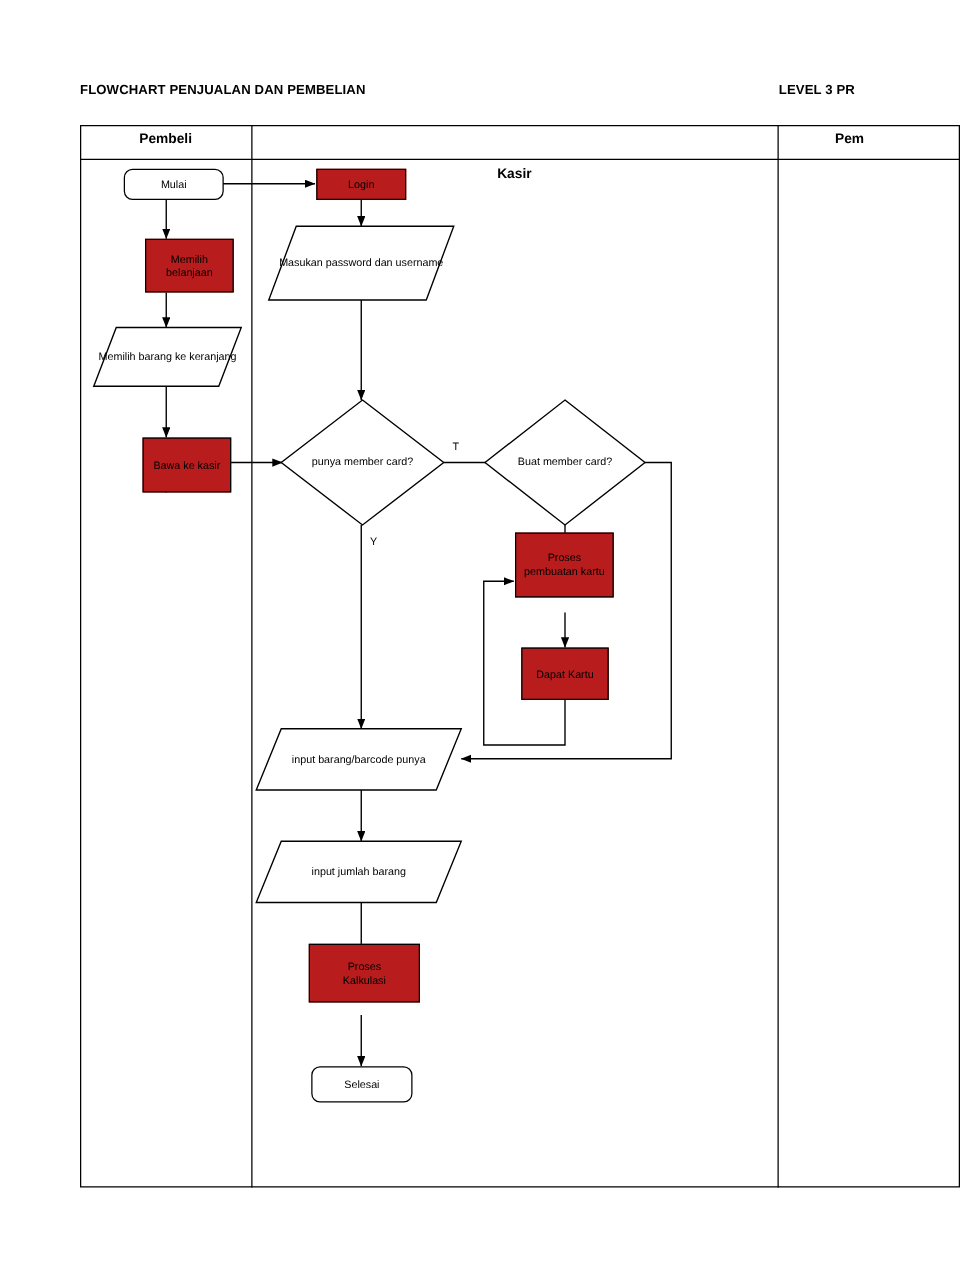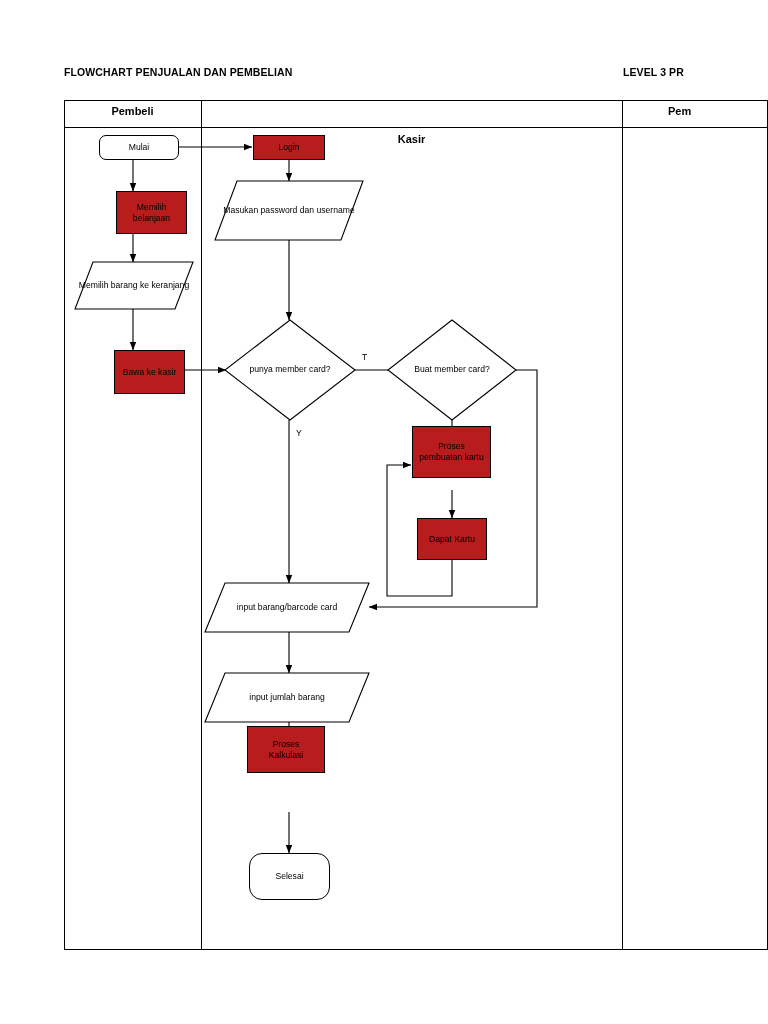--- a/index.html
+++ b/index.html
@@ -268,37 +268,37 @@
 
   <div class="node rect" style="left:417px; top:518px; width:70px; height:42px; padding:0 4px;">
     <span>Dapat Kartu</span>
   </div>
 
   <div class="para-wrap" style="left:205px; top:583px; width:164px; height:49px;">
     <svg width="164" height="49" viewBox="0 0 164 49">
       <polygon points="20,0 164,0 144,49 0,49" fill="#fff" stroke="#000" stroke-width="1.1"></polygon>
     </svg>
     <div class="para-label">
-      <span>input barang/barcode card</span>
+      <span>input barang/barcode punya</span>
     </div>
   </div>
 
   <div class="para-wrap" style="left:205px; top:673px; width:164px; height:49px;">
     <svg width="164" height="49" viewBox="0 0 164 49">
       <polygon points="20,0 164,0 144,49 0,49" fill="#fff" stroke="#000" stroke-width="1.1"></polygon>
     </svg>
     <div class="para-label">
       <span>input jumlah barang</span>
     </div>
   </div>
 
-  <div class="node rect" style="left:247px; top:726px; width:78px; height:47px; padding:0 20px;">
+  <div class="node rect" style="left:247px; top:755px; width:89px; height:47px; padding:0 20px;">
     <span>Proses Kalkulasi</span>
   </div>
 
-  <div class="node terminator" style="left:249px; top:853px; width:81px; height:47px;border-radius:13px;">
+  <div class="node terminator" style="left:249px; top:853px; width:81px; height:29px;">
     <span>Selesai</span>
   </div>
 
   <div class="edge-label" style="left:362px; top:352px;">T</div>
   <div class="edge-label" style="left:296px; top:428px;">Y</div>
 
 </div>
 
 </body></html>

